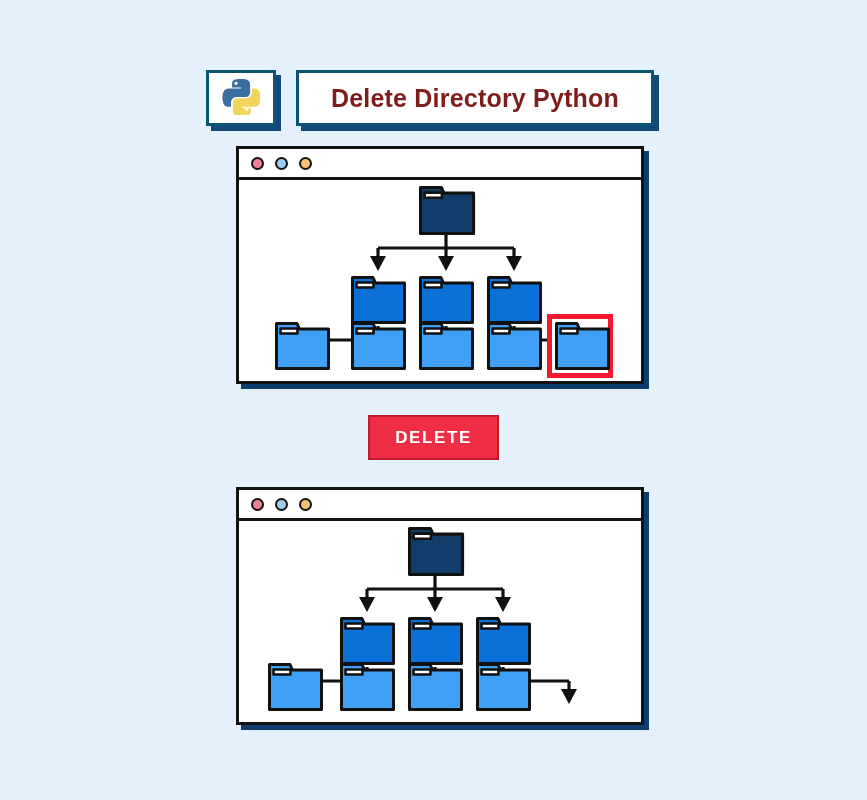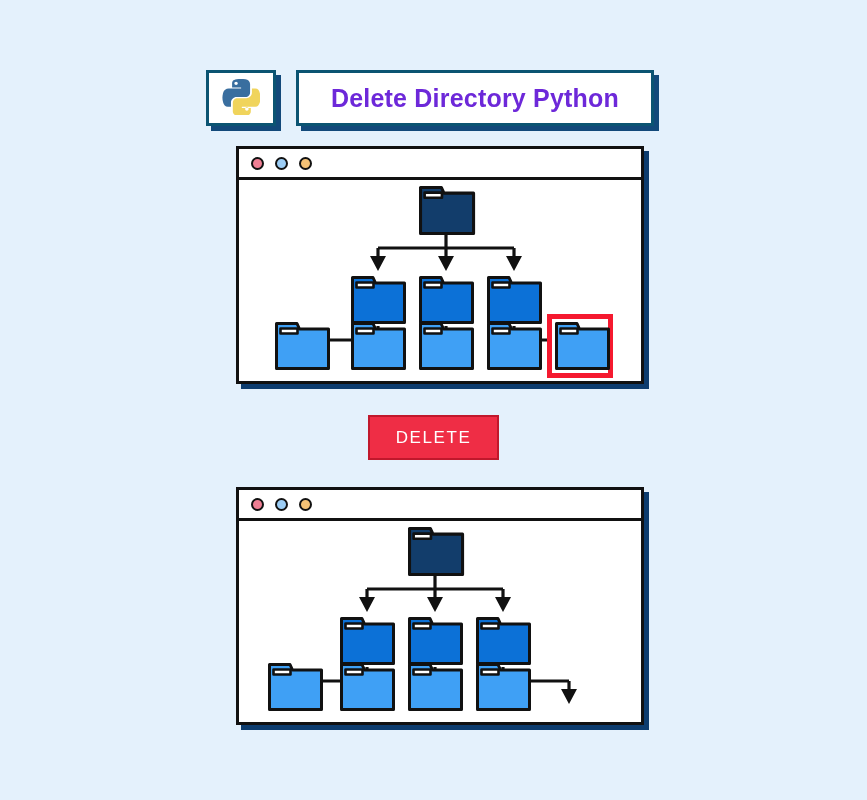--- a/index.html
+++ b/index.html
@@ -51,21 +51,21 @@
     border: 3px solid #0b5472;
     box-shadow: 5px 5px 0 0 #12497a;
     display: flex;
     align-items: center;
     justify-content: center;
     box-sizing: border-box;
   }
   .title-text {
     font-size: 25px;
     font-weight: bold;
-    color: #6d28d9;
+    color: #7f1d1d;
     letter-spacing: 0.2px;
     white-space: nowrap;
   }
 
   
   .window {
     position: absolute;
     background: #ffffff;
     border: 3px solid #111111;
     box-shadow: 5px 5px 0 0 #0d3c6e;
@@ -104,21 +104,21 @@
   .delete-btn {
     position: absolute;
     left: 368px;
     top: 415px;
     width: 131px;
     height: 45px;
     background: #ef2d45;
     border: 2px solid #c0182c;
     color: #ffffff;
     font-size: 17px;
-    font-weight: normal;
+    font-weight: bold;
     letter-spacing: 1.6px;
     display: flex;
     align-items: center;
     justify-content: center;
     box-sizing: border-box;
     cursor: pointer;
   }
 </style>
 </head>
 <body>

